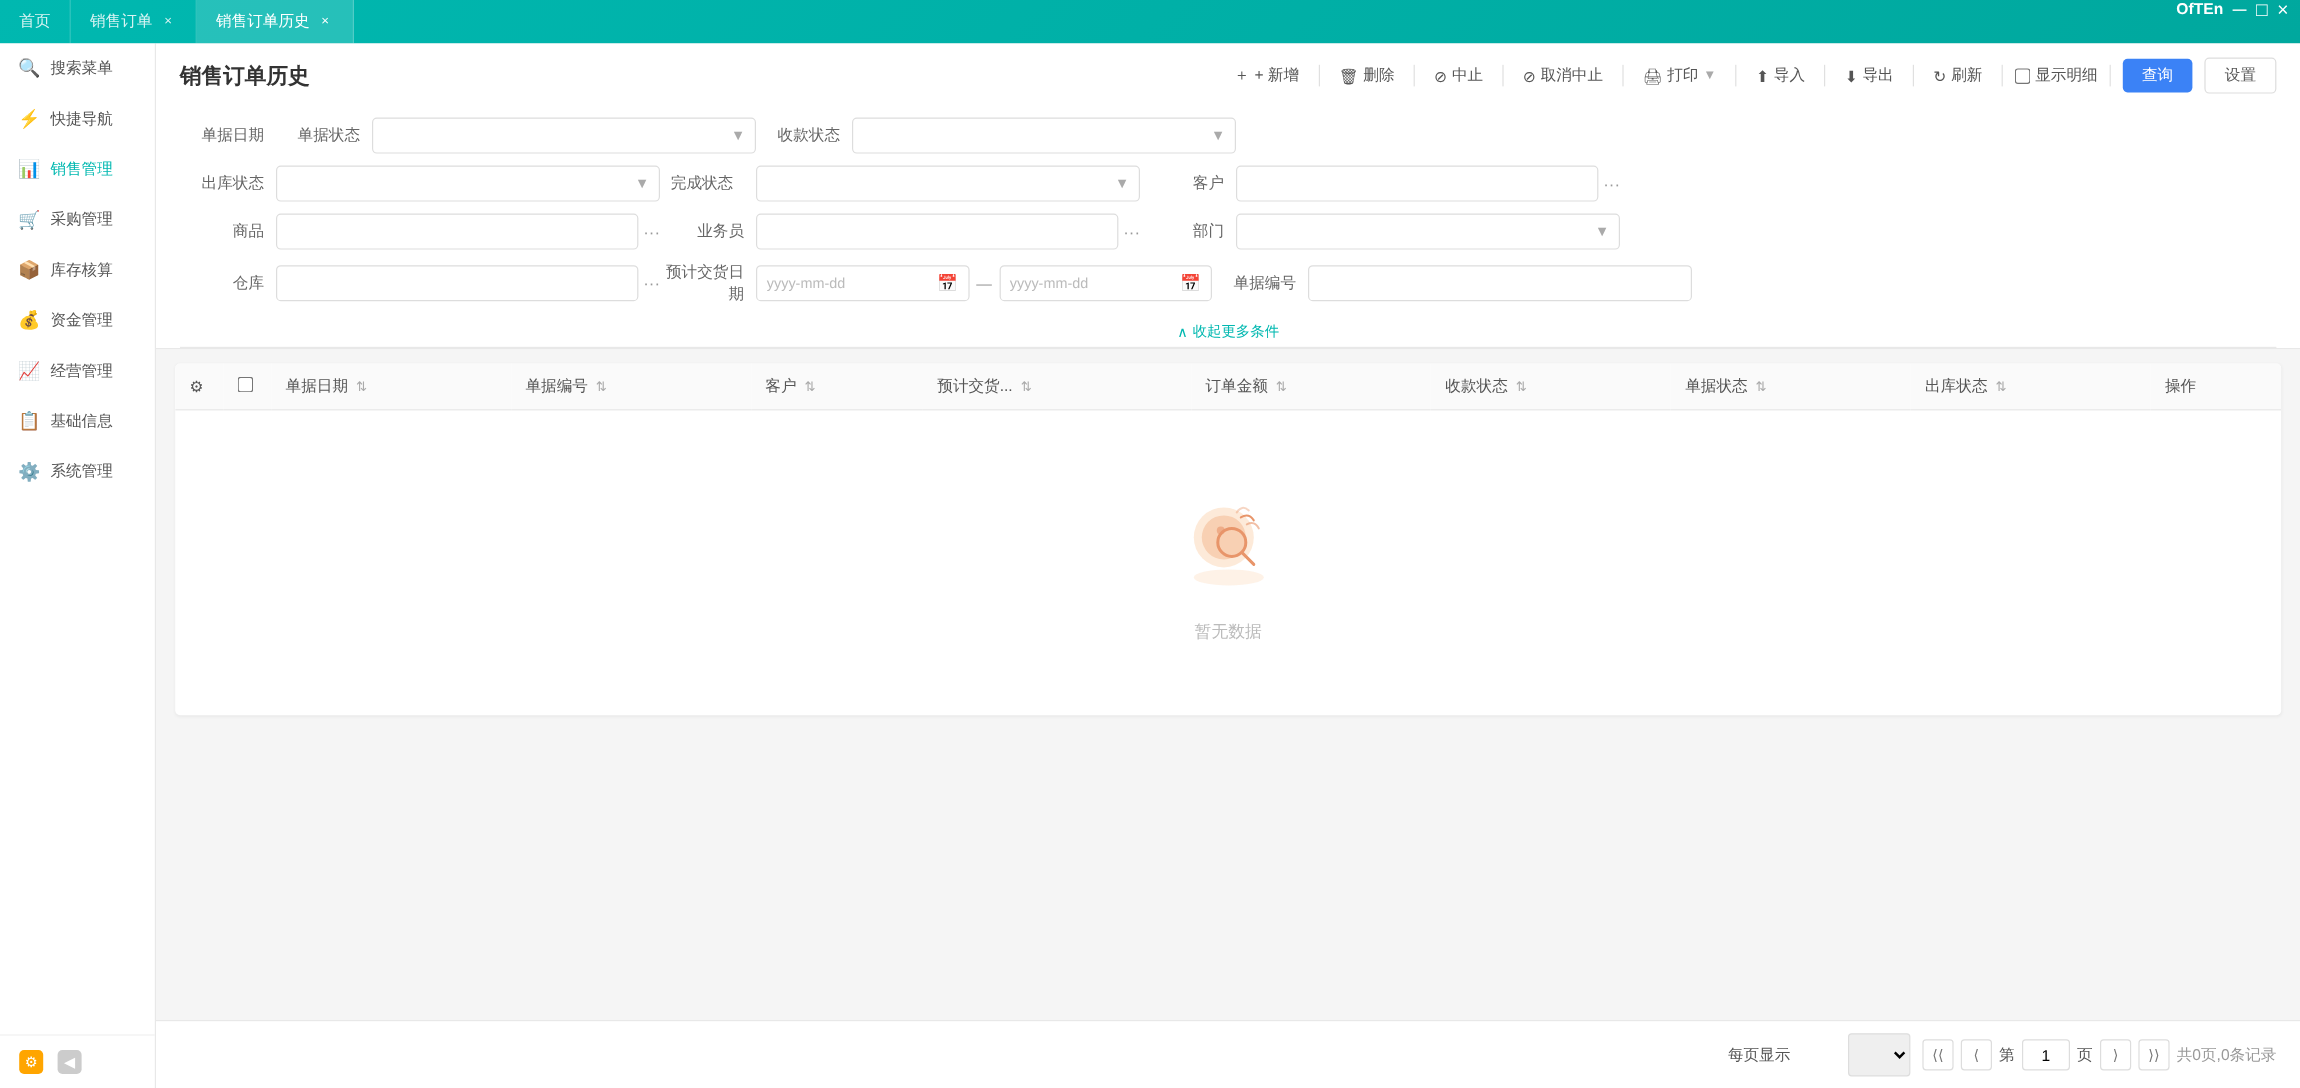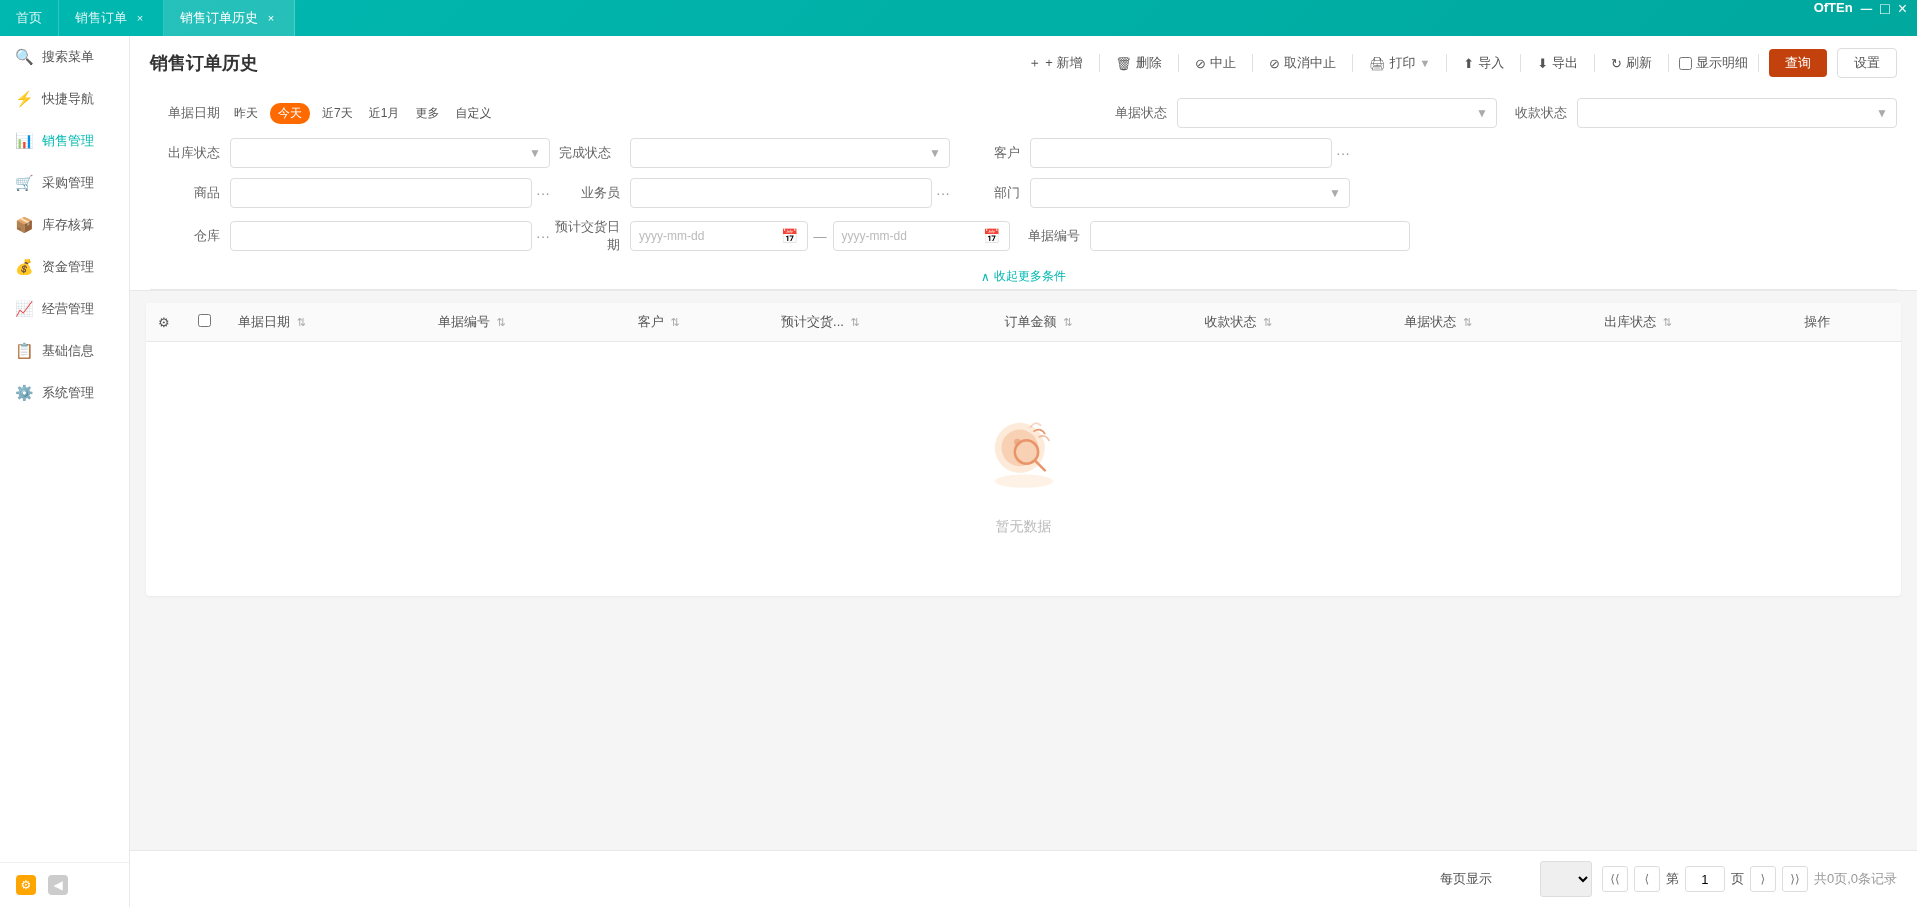--- a/index.html
+++ b/index.html
@@ -144,21 +144,21 @@
       display: flex;
       align-items: center;
       gap: 4px;
       font-size: 13px;
       color: #555;
       cursor: pointer;
       padding: 4px 6px;
       border-radius: 4px;
     }
     .toolbar-btn-primary {
-      background: #c2410c;
+      background: #3b82f6;
       color: #fff;
       border: none;
       padding: 5px 16px;
       border-radius: 4px;
       font-size: 13px;
       cursor: pointer;
     }
     .toolbar-divider { width: 1px; height: 18px; background: #e0e0e0; }
     .checkbox-display {
       display: flex;
@@ -500,29 +500,20 @@
           <div class="toolbar-divider"></div>
           <button class="toolbar-btn-primary">查询</button>
           <button class="toolbar-btn-primary" style="background:#fff;color:#555;border:1px solid #ddd;">设置</button>
         </div>
       </div>
 
       <div class="filter-area" style="padding: 10px 0 0 0;">
 
         <div class="filter-row">
           <span class="filter-label">单据日期</span>
-          <div class="filter-value-area">
-            <span class="date-btn">昨天</span>
-            <span class="date-btn active">今天</span>
-            <span class="date-btn">近7天</span>
-            <span class="date-btn">近1月</span>
-            <span class="date-btn">更多</span>
-            <span class="date-btn">自定义</span>
-            <br>
-          </div>
           <span class="filter-label">单据状态</span>
           <div style="flex:1;max-width:320px;">
             <div class="filter-select">
               <span></span>
               <span style="color:#aaa;font-size:12px;">▼</span>
             </div>
           </div>
           <span style="width:80px;flex-shrink:0;text-align:right;padding-right:10px;font-size:13px;color:#666;">收款状态</span>
           <div style="flex:1;max-width:320px;">
             <div class="filter-select">

